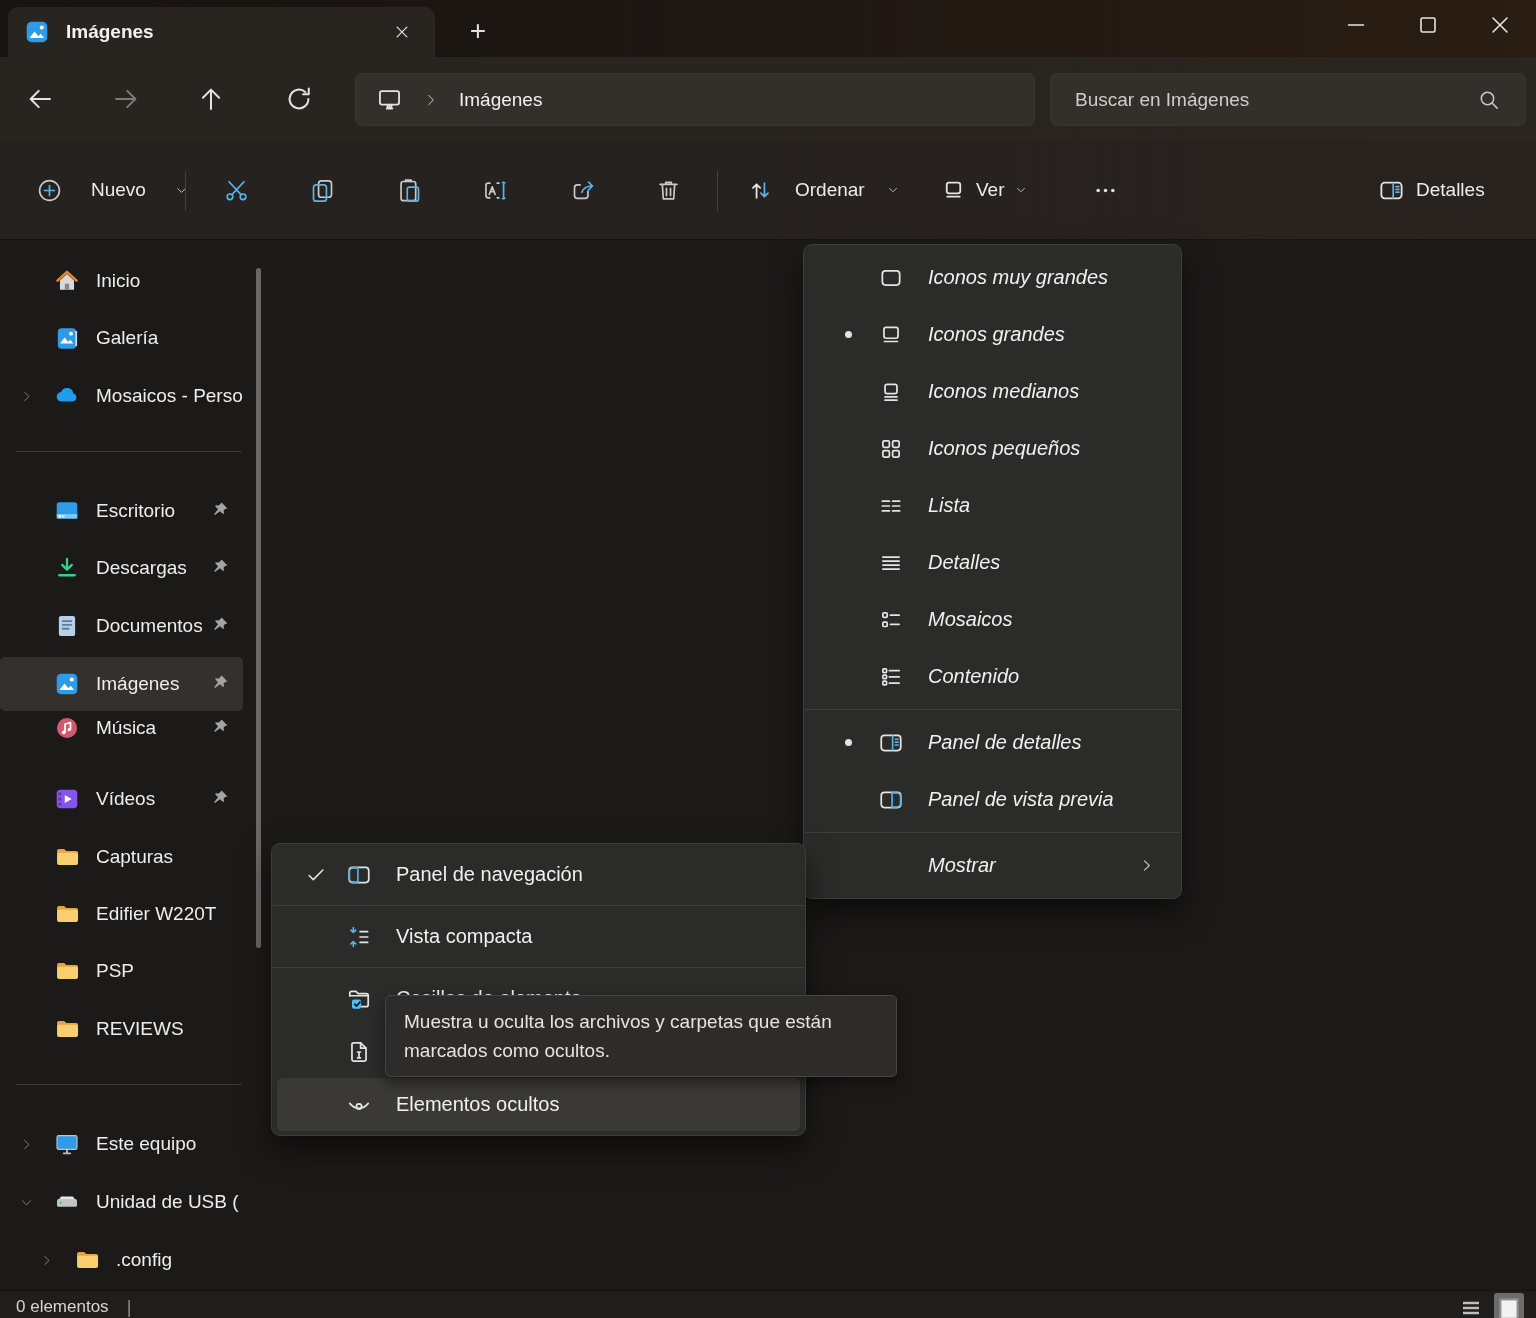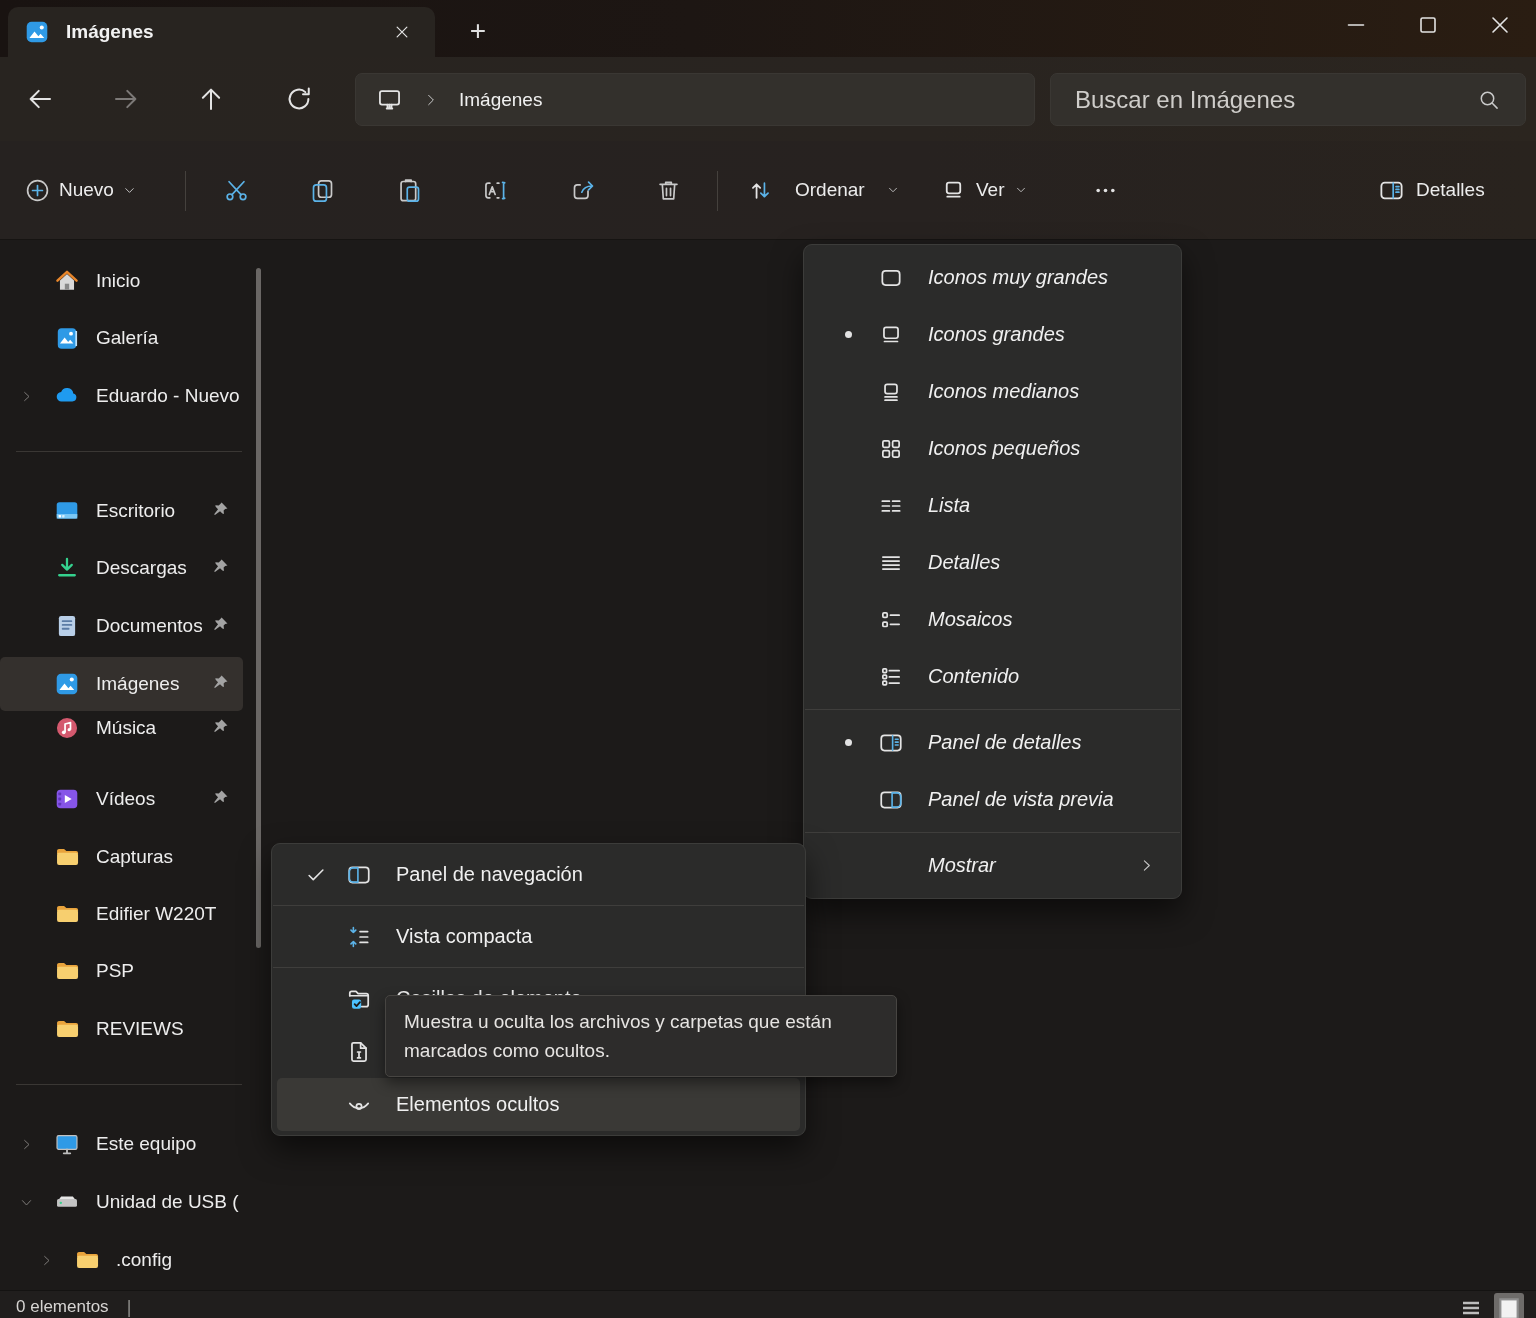--- a/index.html
+++ b/index.html
@@ -35,21 +35,21 @@
     background:linear-gradient(90deg,#282420,#292420 60%,#2b251f 100%); }
   .navbtn { position:absolute; top:20px; width:44px; height:44px; border-radius:6px;
     display:flex; align-items:center; justify-content:center; }
   .addressbar { position:absolute; left:355px; top:16px; width:680px; height:53px;
     background:#33302c; border:1px solid #3a3733; border-radius:7px;
     display:flex; align-items:center; padding:0 20px; }
   .addresstext { font-size:19px; color:#f0f0f0; margin-left:20px; }
   .searchbox { position:absolute; left:1050px; top:16px; width:476px; height:53px;
     background:#33302c; border:1px solid #3a3733; border-radius:7px;
     display:flex; align-items:center; padding:0 24px; }
-  .searchtext { font-size:24px; color:#cfcdca; flex:1; }
+  .searchtext { font-size:19px; color:#cfcdca; flex:1; }
 
   
   .toolbar { position:absolute; left:0; top:141px; width:1536px; height:99px;
     background:linear-gradient(90deg,#262220,#272220 60%,#29231e 100%);
     border-bottom:1px solid #161412; }
   .tbgroup { position:absolute; top:24px; height:50px; display:flex; align-items:center; border-radius:6px; }
   .tbicon { position:absolute; top:25px; width:48px; height:48px; border-radius:6px;
     display:flex; align-items:center; justify-content:center; }
   .tbsep { position:absolute; top:30px; width:1px; height:40px; background:#45413d; }
   .tblabel { font-size:19px; color:#ececec; }
@@ -180,21 +180,21 @@
     <span>
       <svg width="24" height="24" viewBox="0 0 24 24">
           <circle class="st" cx="10.5" cy="10.5" r="6.2"></circle>
           <path class="st" d="m15.3 15.3 4.8 4.8"></path>
         </svg>
     </span>
   </div>
 </div>
 
 <div class="toolbar">
-  <div class="tbgroup" style="left:12px; padding:0 12px; gap:8px">
+  <div class="tbgroup" style="left:24px; padding:0 12px; gap:28px">
     <svg width="27" height="27" viewBox="0 0 24 24">
         <circle class="st" cx="12" cy="12" r="8.8"></circle>
         <path class="stb" d="M12 7.6v8.8M7.6 12h8.8"></path>
       </svg>
     <span class="tblabel">Nuevo</span>
     <svg width="15" height="15" viewBox="0 0 24 24">
         <path class="st" d="m6 9 6 6 6-6"></path>
       </svg>
   </div>
   <div class="tbsep" style="left:185px"></div>
@@ -310,21 +310,21 @@
     <span class="chevslot">
       <svg width="15" height="15" viewBox="0 0 24 24">
           <path class="std" d="m9 5.5 7 6.5-7 6.5"></path>
         </svg>
     </span>
     <span class="sicon">
       <svg width="26" height="26" viewBox="0 0 24 24">
           <path d="M7 17a4.3 4.3 0 0 1-.4-8.6A5.8 5.8 0 0 1 17.8 9.7 3.7 3.7 0 0 1 17 17z" fill="#1f9bf0"></path>
         </svg>
     </span>
-    <span class="sidelabel">Eduardo - Nuevo</span>
+    <span class="sidelabel">Mosaicos - Perso</span>
   </div>
   <div class="sidesep" style="top:211px"></div>
 
   <div class="sideitem" style="top:244px">
     <span class="chevslot"></span>
     <span class="sicon">
       <svg width="26" height="26" viewBox="0 0 24 24">
           <rect x="2.5" y="4" width="19" height="15" rx="2.5" fill="#2f9ae6"></rect>
           <rect x="2.5" y="14.8" width="19" height="4.2" fill="#7cc8f5"></rect>
           <rect x="4.3" y="15.8" width="2.2" height="2.2" rx=".4" fill="#fff"></rect>

